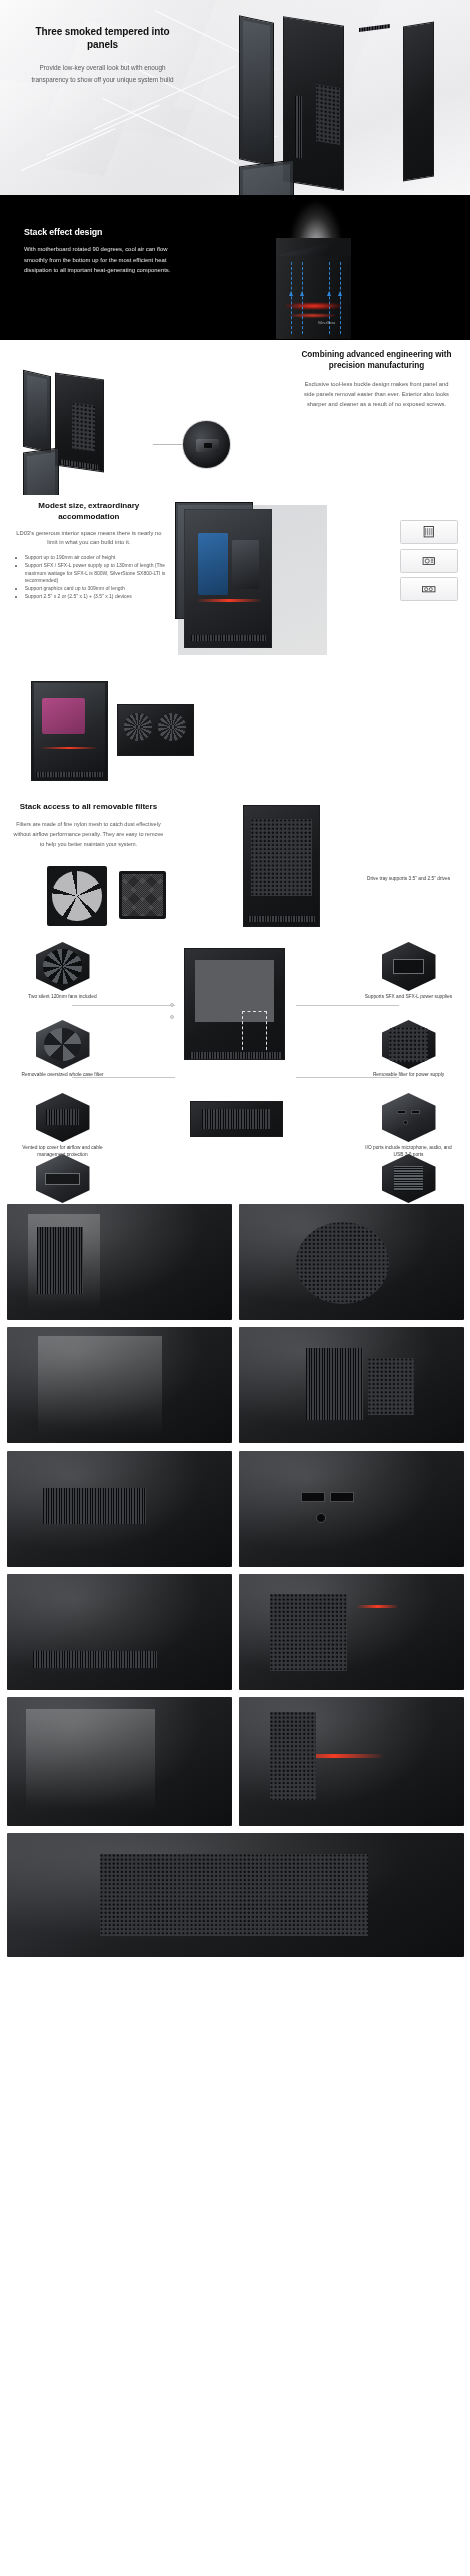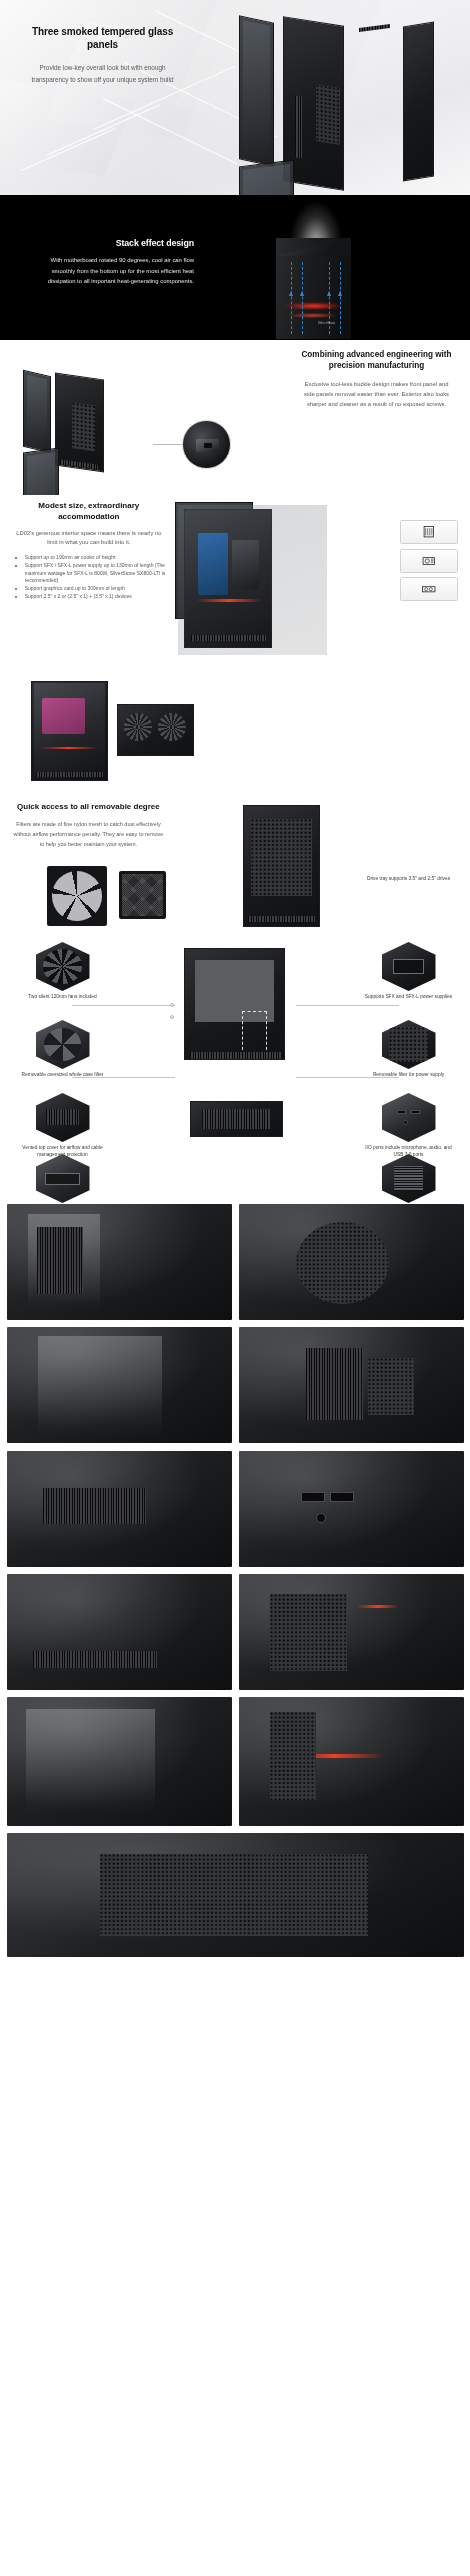--- a/index.html
+++ b/index.html
@@ -55,21 +55,21 @@
   .glass:after{
     content:""; position:absolute; inset:2.6px;
     background:linear-gradient(160deg,rgba(120,128,138,.30),rgba(20,22,26,.12));
   }
 
   
   .sec-stack {
     position:relative; width:471px; height:145px; background:#000;
     overflow:hidden;
   }
-  .stack-copy { position:absolute; left:34px; top:32px; width:160px; text-align:right; z-index:4;margin-top:11px;}
+  .stack-copy { position:absolute; left:24px; top:32px; width:160px; text-align:left; z-index:4;}
   .stack-title { color:#fff; font-size:8.8px; font-weight:bold; letter-spacing:-0.1px;}
   .stack-sub { margin-top:7.2px; color:#e8e8e8; font-size:5.9px; line-height:1.78; }
   .stack-img { position:absolute; right:77px; top:6.2px; width:149px; height:139px; }
   .tower {
     position:absolute; left:31px; top:37px; width:75px; height:101px;
     background:linear-gradient(100deg,#2a2b2d 0%,#1a1b1d 45%,#0c0d0f 100%);
     border-radius:1px;
   }
   .tower:before{
     content:""; position:absolute; left:0; top:0; width:100%; height:17.5px;
@@ -215,21 +215,21 @@
       <span class="hero-shape" style="left:196px;top:-15.5px;width:165px;height:134px;opacity:.28"></span>
       <i style="left:46px;top:155px;width:124px;transform:rotate(-24deg)"></i>
       <i style="left:20.6px;top:170px;width:103px;transform:rotate(-24deg)"></i>
       <i style="left:93px;top:129px;width:155px;transform:rotate(-24deg)"></i>
       <i style="left:124px;top:62px;width:170px;transform:rotate(26deg)"></i>
       <i style="left:103px;top:98px;width:149px;transform:rotate(26deg)"></i>
       <i style="left:155px;top:10.3px;width:134px;transform:rotate(26deg)"></i>
     </div>
 
     <div class="hero-copy">
-      <h2 class="h-title">Three smoked tempered glass panels</h2>
+      <h2 class="h-title">Three smoked tempered into panels</h2>
       <p class="h-sub">Provide low-key overall look but with enough transparency to show off your unique system build</p>
     </div>
 
     <div class="case-hero">
 
       <div class="glass" style="left:5.2px;top:9.3px;width:35px;height:144px;transform:skewY(12deg);"></div>
 
       <div class="pane" style="left:44px;top:2.1px;width:61px;height:165px;transform:skewY(9deg);"></div>
       <div class="vent" style="left:56px;top:77px;width:7.2px;height:62px;transform:skewY(9deg);"></div>
       <div class="hex-mesh" style="left:77px;top:67px;width:24px;height:57px;transform:skewY(9deg);opacity:.9"></div>
@@ -351,21 +351,21 @@
     <div class="acc2-gpu">
       <div class="pane" style="left:0;top:9.3px;width:77px;height:52px;"></div>
       <span style="position:absolute;left:7.2px;top:17.5px;width:28px;height:28px;border-radius:50%;background:repeating-conic-gradient(#1b1c1e 0 12deg,#4a4c50 12deg 24deg);"></span>
       <span style="position:absolute;left:41px;top:17.5px;width:28px;height:28px;border-radius:50%;background:repeating-conic-gradient(#1b1c1e 0 12deg,#4a4c50 12deg 24deg);"></span>
     </div>
 
   </section>
 
   <section class="sec-filter">
     <div class="filter-copy">
-      <h2 class="filter-title">Quick access to all removable degree</h2>
+      <h2 class="filter-title">Stack access to all removable filters</h2>
       <p class="filter-sub">Filters are made of fine nylon mesh to catch dust effectively without airflow performance penalty. They are easy to remove to help you better maintain your system.</p>
     </div>
 
     <div class="filter-imgs">
       <div style="position:absolute;left:0;top:0;width:60px;height:60px;background:#141516;border-radius:2.1px;">
         <span style="position:absolute;inset:5.2px;border-radius:50%;background:conic-gradient(#b9b9bb 0 60deg,#141516 60deg 72deg,#b9b9bb 72deg 132deg,#141516 132deg 144deg,#b9b9bb 144deg 204deg,#141516 204deg 216deg,#b9b9bb 216deg 276deg,#141516 276deg 288deg,#b9b9bb 288deg 348deg,#141516 348deg 360deg);"></span>
       </div>
       <div class="mesh" style="position:absolute;left:72px;top:5.2px;width:47px;height:48px;border:3.6px solid #141516;border-radius:2.1px;"></div>
     </div>
 

